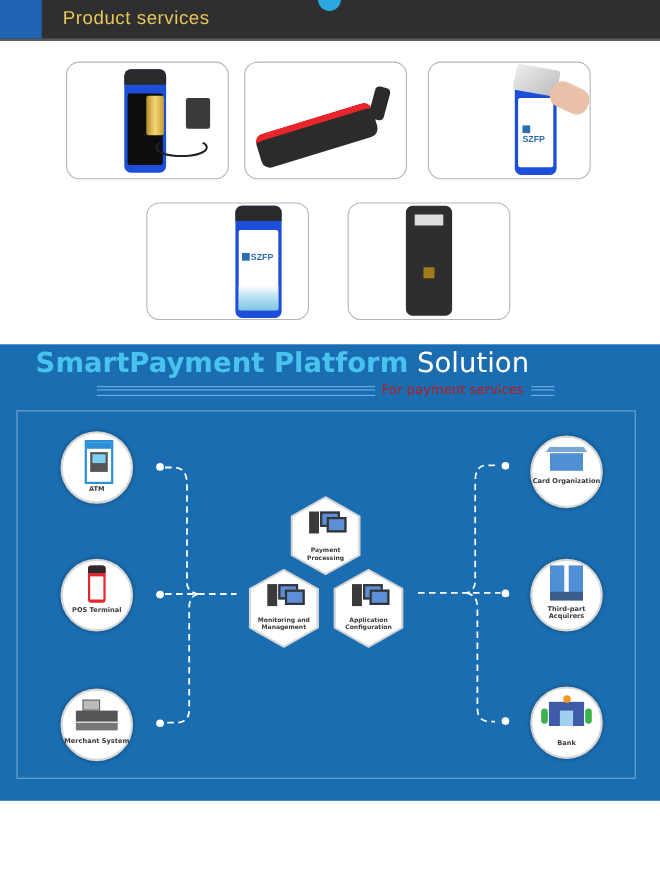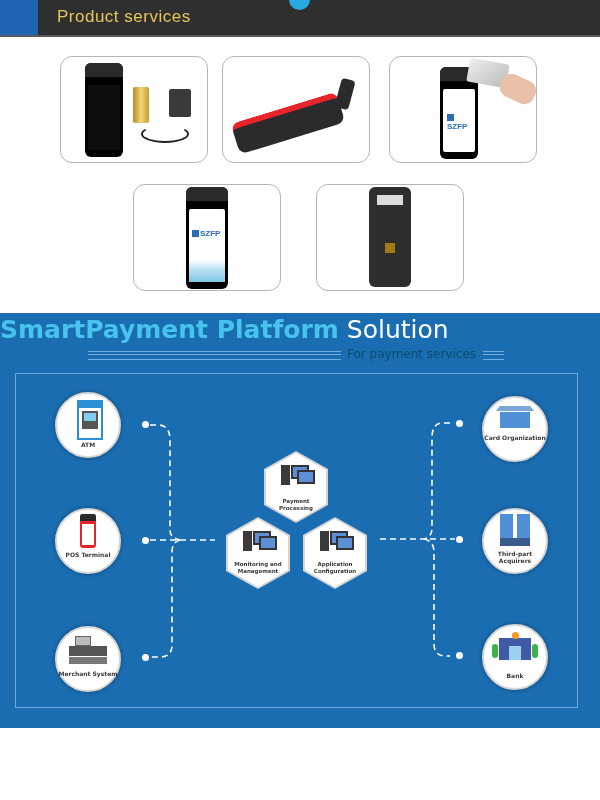--- a/index.html
+++ b/index.html
@@ -6,35 +6,35 @@
   body{width:600px;height:800px;position:relative;background:#fff;overflow:hidden;font-family:"DejaVu Sans","Liberation Sans",sans-serif;}
   .abs{position:absolute;}
   
   .hdr{left:0;top:0;width:600px;height:35px;background:#2f2f2f;border-bottom:2px solid #5a5a5a;}
   .hdr-blue{left:0;top:0;width:38px;height:35px;background:#1f63b3;}
   .hdr-title{left:57px;top:7px;color:#e7c65a;font-size:17px;font-family:"Liberation Sans",sans-serif;letter-spacing:.5px;}
   .hdr-dot{left:289px;top:-11px;width:21px;height:21px;border-radius:50%;background:#2aa8e0;}
   .hdr-dot::after{content:"";position:absolute;left:7px;top:7px;width:7px;height:4px;border-radius:50%;background:#bfe9fb;}
   
   .card{border:1px solid #b5b5b5;border-radius:12px;background:#fff;overflow:hidden;}
-  .dev{position:absolute;background:#000000;border-radius:6px;}
+  .dev{position:absolute;background:#1d4ed8;border-radius:6px;margin-left:28px;}
   .dev .top{position:absolute;left:0;top:0;right:0;height:14px;background:#2a2a2a;border-radius:6px 6px 0 0;}
   .dev .scr{position:absolute;left:3px;right:3px;top:22px;bottom:7px;background:#0d0d0d;border-radius:2px;}
   .dev .scr.white{background:#fff;}
   .logo{position:absolute;font-size:8px;font-weight:bold;color:#2b6cb3;font-family:"Liberation Sans",sans-serif;}
   .logo b{display:inline-block;width:7px;height:7px;background:#2b6cb3;margin-right:1px;vertical-align:-1px;}
   .wave{position:absolute;left:0;right:0;bottom:0;height:22px;background:linear-gradient(#fff,#bfe3f3 40%,#7fc7e6);}
   
   .blue{left:0;top:313px;width:600px;height:415px;background:#1a6db0;}
-  .title{left:0;top:315px;width:481px;text-align:left;font-size:25px;font-family:"DejaVu Sans",sans-serif;}
+  .title{left:0;top:315px;width:481px;text-align:right;font-size:25px;font-family:"DejaVu Sans",sans-serif;}
   .title .t1{color:#47c3ee;font-weight:bold;}
   .title .t2{color:#fff;}
   .lines{height:7px;border-top:1px solid #73aee0;border-bottom:1px solid #73aee0;}
   .lines::after{content:"";position:absolute;left:0;right:0;top:2px;border-top:1px solid #73aee0;}
-  .subtitle{left:347px;top:347px;color:#0c4a6e;font-size:12px;font-family:"DejaVu Sans",sans-serif;}
+  .subtitle{left:347px;top:347px;color:#b91c1c;font-size:12px;font-family:"DejaVu Sans",sans-serif;}
   .frame{left:15px;top:373px;width:561px;height:333px;border:1px solid #72a8d8;}
   .circ{position:absolute;width:62px;height:62px;border-radius:50%;background:#fff;border:2px solid #d6d6d6;box-shadow:0 0 4px rgba(0,0,0,.35);}
   .clab{position:absolute;left:0;right:0;text-align:center;font-size:6px;font-weight:bold;color:#3a3a3a;line-height:7px;}
   .hex{position:absolute;width:64px;height:72px;background:#d4d4d4;clip-path:polygon(50% 0,100% 25%,100% 75%,50% 100%,0 75%,0 25%);}
   .hex .in{position:absolute;left:2px;top:2px;right:2px;bottom:2px;background:#fff;clip-path:polygon(50% 0,100% 25%,100% 75%,50% 100%,0 75%,0 25%);}
   .hlab{position:absolute;left:0;right:0;text-align:center;font-size:5.5px;font-weight:bold;color:#3a3a3a;line-height:6.5px;}
   .srv{position:absolute;}
   .srv .tower{position:absolute;left:0;top:0;width:9px;height:20px;background:#3a3a3a;}
   .srv .mon1{position:absolute;left:10px;top:0;width:14px;height:10px;background:#5c8fd6;border:2px solid #333;}
   .srv .mon2{position:absolute;left:16px;top:5px;width:14px;height:10px;background:#5c8fd6;border:2px solid #333;}

